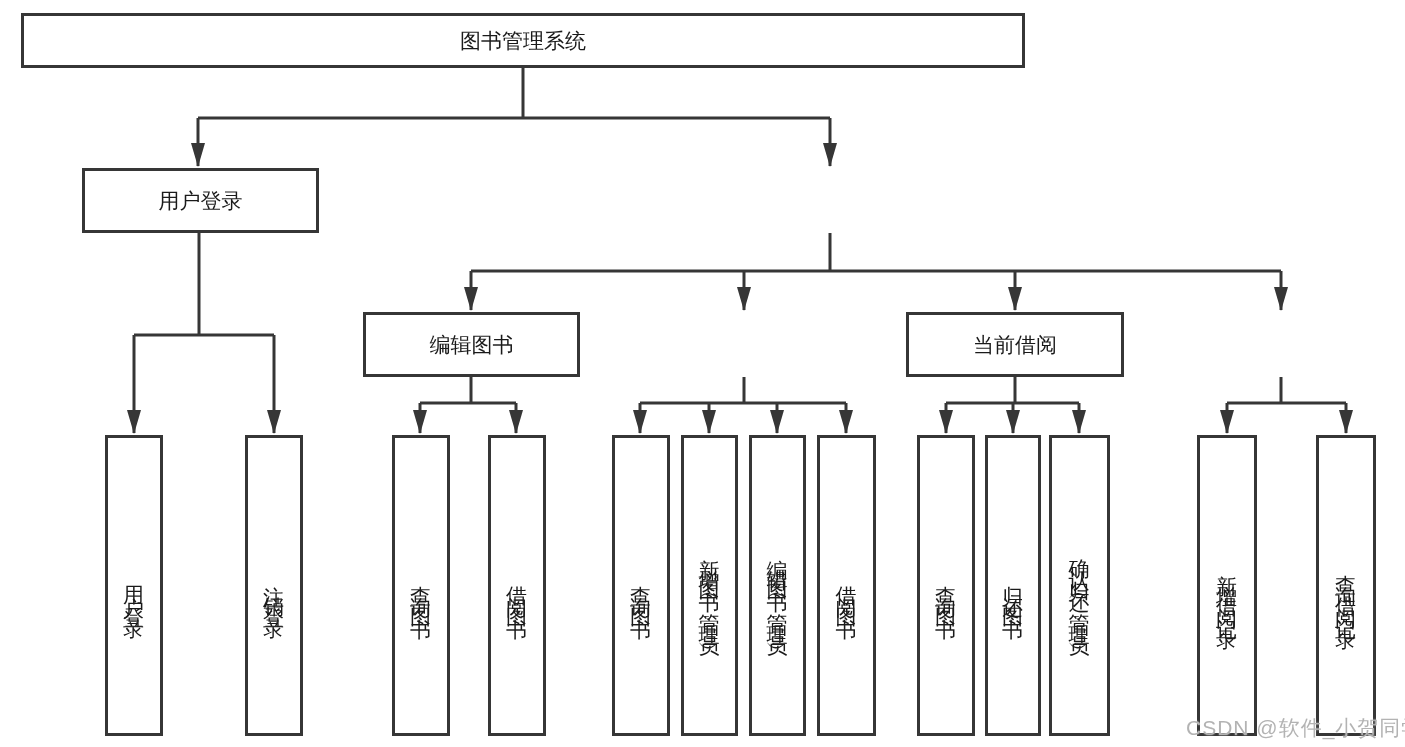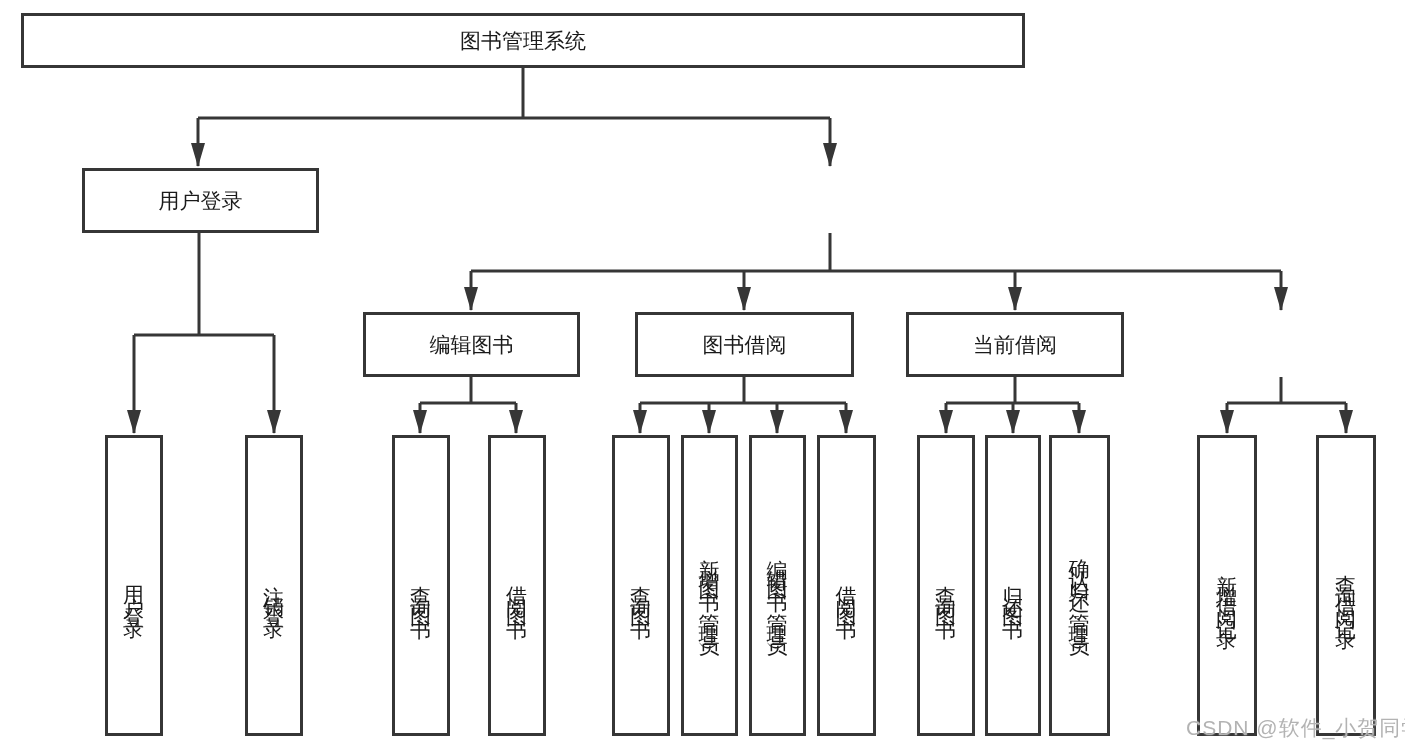--- a/index.html
+++ b/index.html
@@ -99,23 +99,20 @@
     <span class="label">图书管理系统</span>
   </div>
 
   <div class="box" style="left:82px;top:168px;width:237px;height:65px;">
     <span class="label">用户登录</span>
   </div>
 
   <div class="box" style="left:363px;top:312px;width:217px;height:65px;">
     <span class="label">编辑图书</span>
   </div>
-  <div class="box" style="left:635px;top:312px;width:219px;height:65px;">
-    <span class="label">图书借阅</span>
-  </div>
   <div class="box" style="left:906px;top:312px;width:218px;height:65px;text-align:right;">
     <span class="label">当前借阅</span>
   </div>
 
   <div class="box vbox" style="left:105px;top:435px;width:58px;height:301px;">
     <span class="label">用户登录</span>
   </div>
   <div class="box vbox" style="left:245px;top:435px;width:58px;height:301px;">
     <span class="label">注销登录</span>
   </div>

